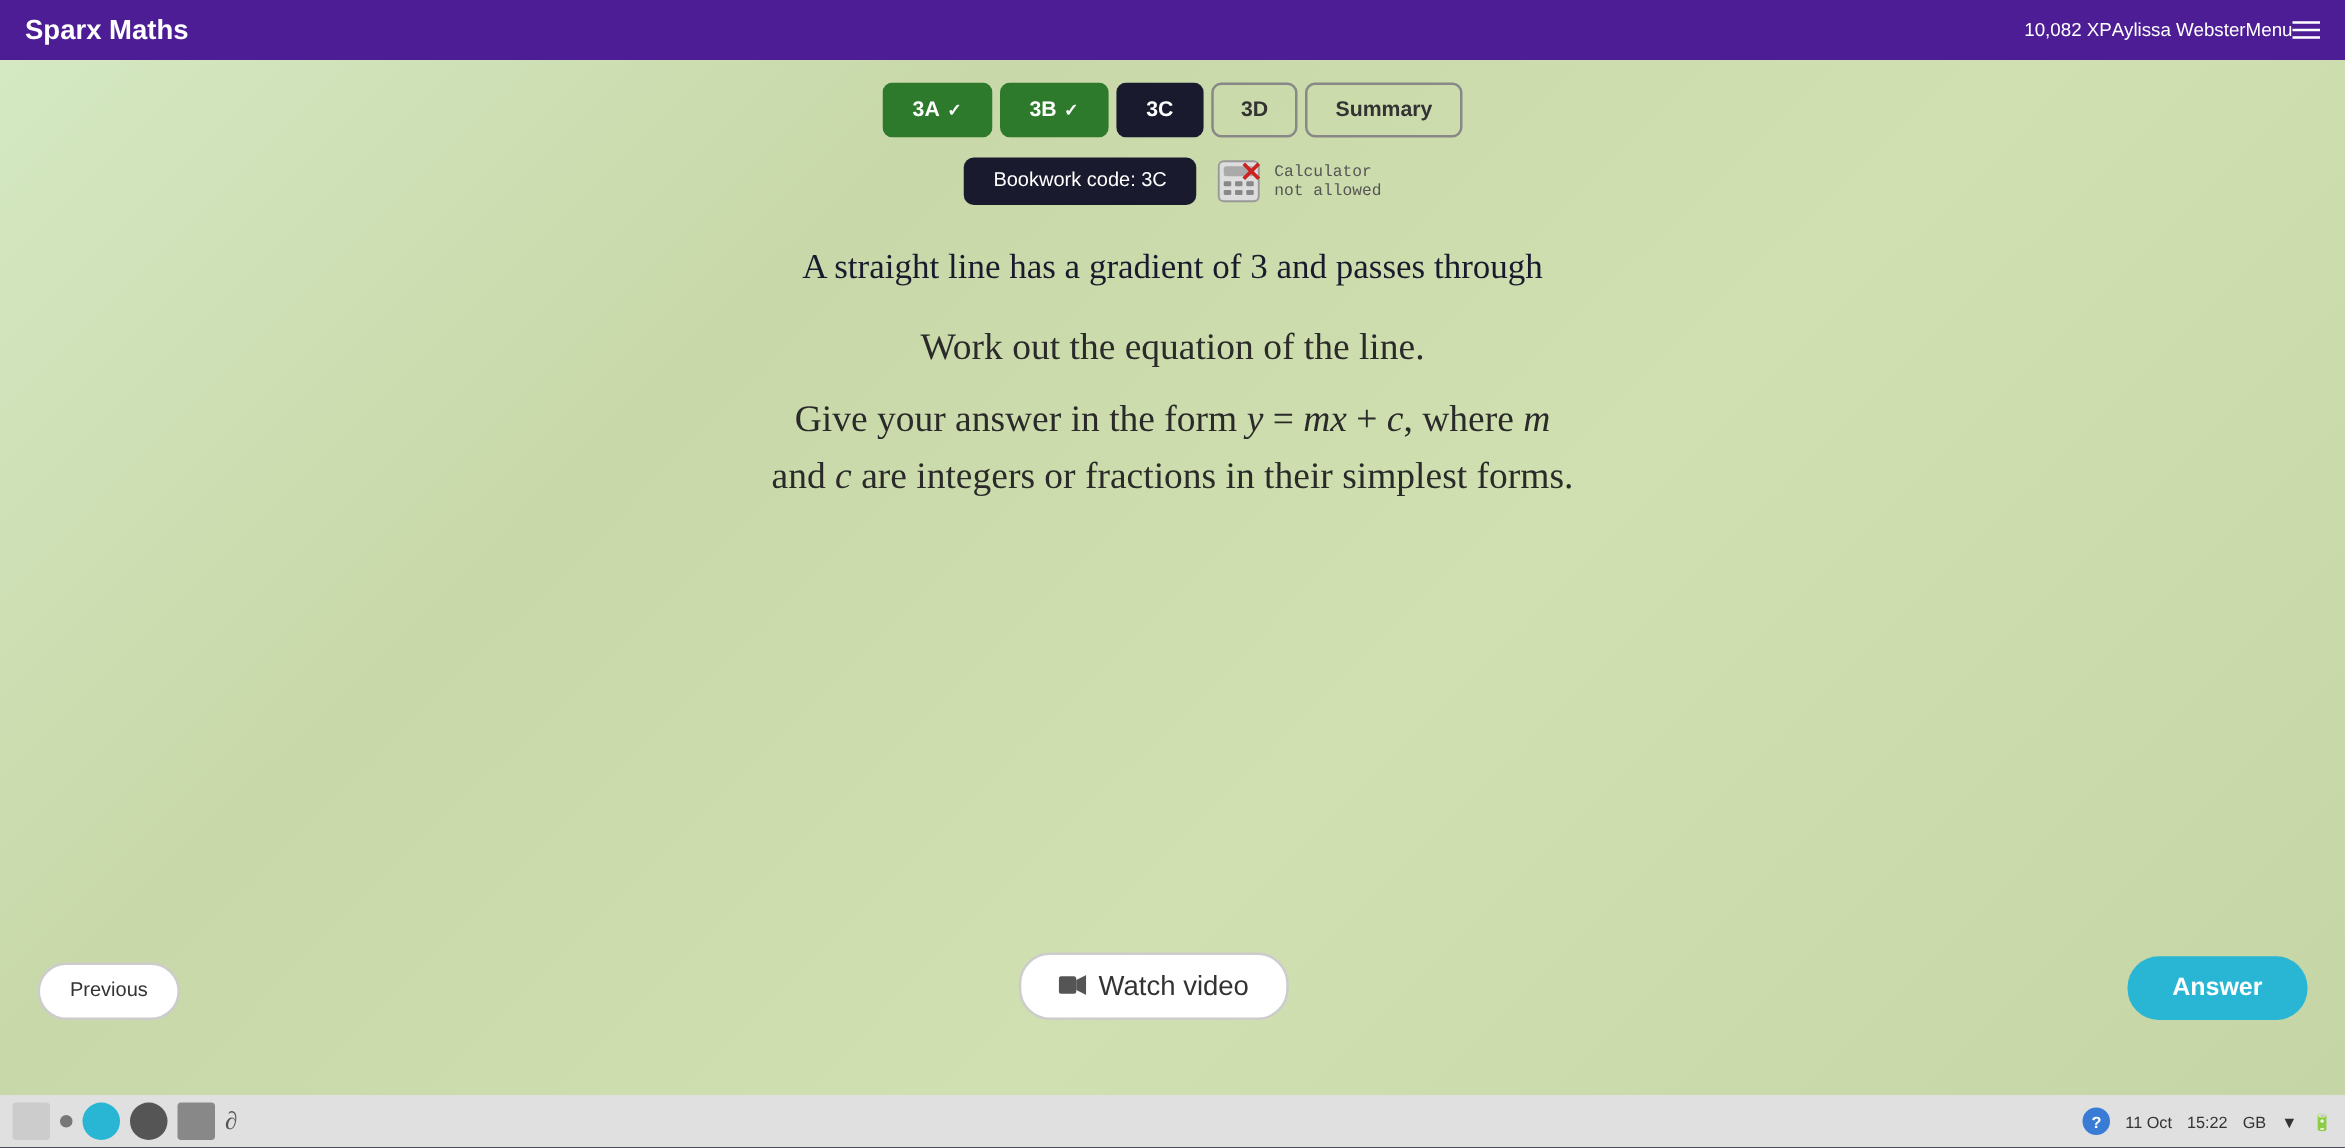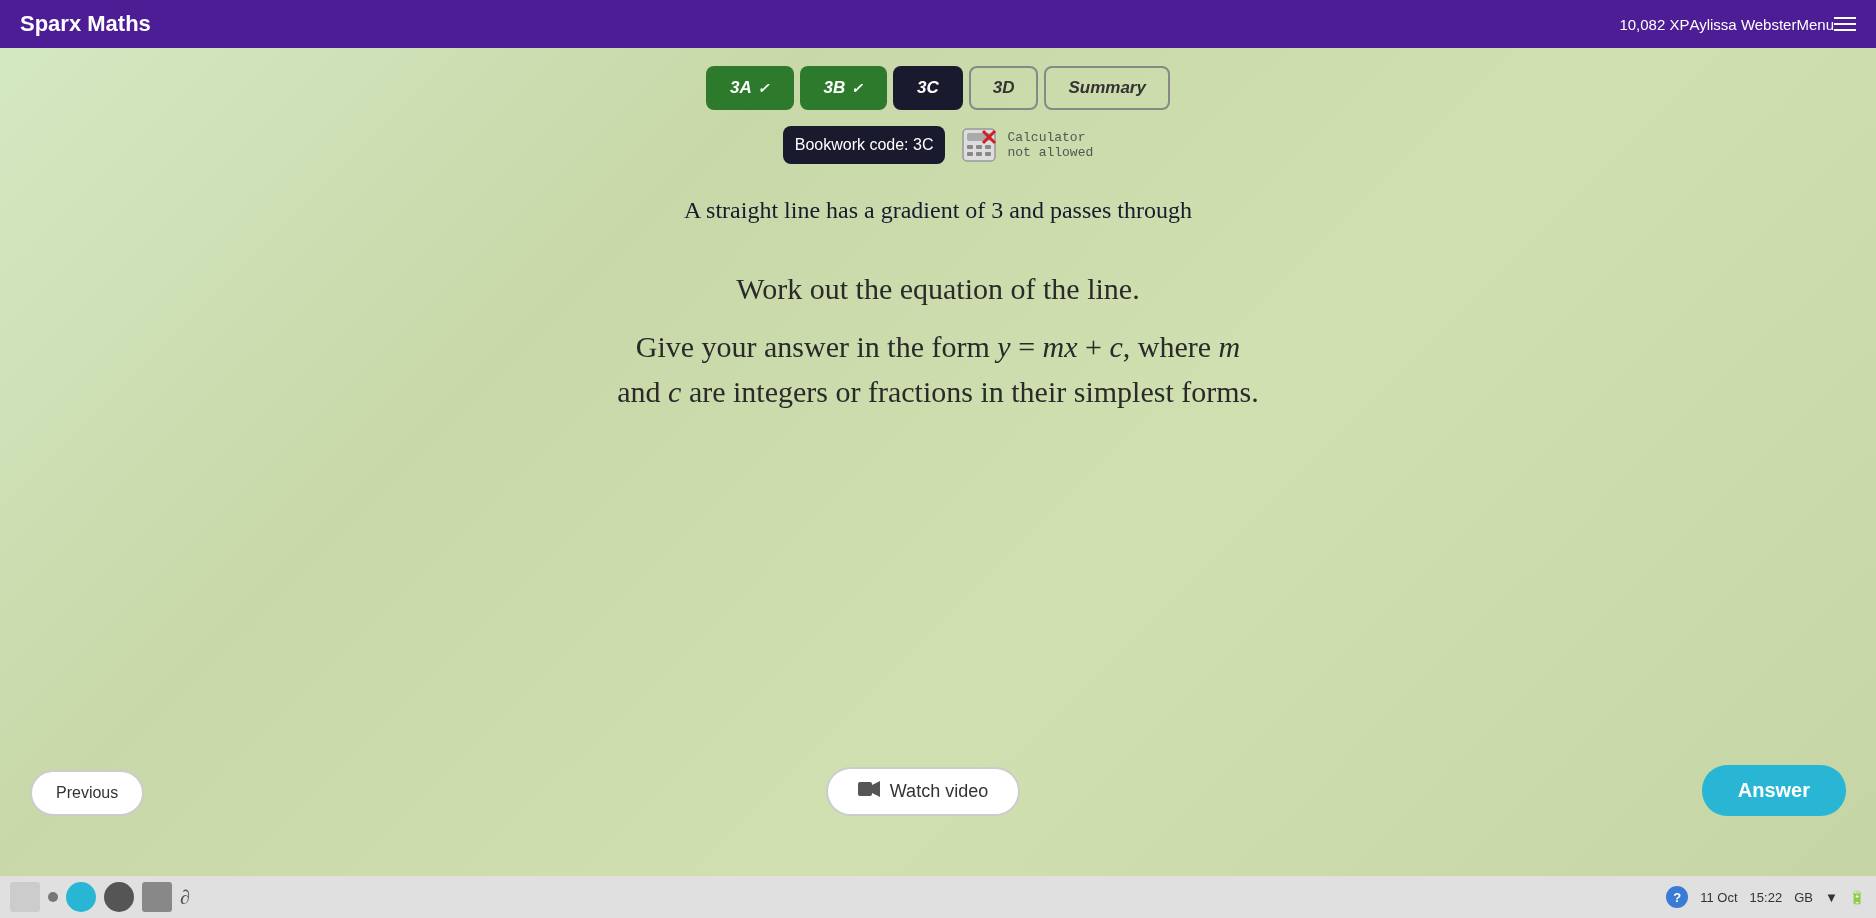--- a/index.html
+++ b/index.html
@@ -64,21 +64,20 @@
       padding: 0;
       position: relative;
     }
 
     
     .tab-nav {
       display: flex;
       gap: 6px;
       padding: 18px 0 16px 0;
       align-items: center;
-      font-style: italic;
     }
 
     .tab {
       padding: 10px 22px;
       border-radius: 8px;
       font-family: Arial, sans-serif;
       font-size: 17px;
       font-weight: bold;
       cursor: pointer;
       border: 2px solid transparent;
@@ -117,21 +116,21 @@
     .bookwork-area {
       display: flex;
       align-items: center;
       gap: 16px;
       margin-bottom: 30px;
     }
 
     .bookwork-code {
       background: #1a1a2e;
       color: white;
-      padding: 10px 12px;
+      padding: 10px 24px;
       border-radius: 8px;
       font-family: Arial, sans-serif;
       font-size: 16px;
     }
 
     .calculator-info {
       display: flex;
       align-items: center;
       gap: 10px;
       font-family: Liberation Mono, monospace;
@@ -159,24 +158,24 @@
 
     
     .question-area {
       max-width: 1000px;
       width: 100%;
       text-align: center;
       padding: 0 40px;
     }
 
     .question-main {
-      font-size: 24px;
+      font-size: 28px;
       color: #1a1a2e;
       line-height: 1.4;
-      margin-bottom: 44px;
+      margin-bottom: 28px;
       font-family: 'Times New Roman', serif;
     }
 
     .question-sub {
       font-size: 30px;
       color: #2a2a2a;
       margin-bottom: 18px;
       font-family: 'Times New Roman', serif;
     }
 
@@ -209,21 +208,21 @@
       cursor: pointer;
       color: #333;
     }
 
     .watch-video-button {
       background: white;
       border: 2px solid #ccc;
       padding: 12px 30px;
       border-radius: 25px;
       font-family: Arial, sans-serif;
-      font-size: 18px;
+      font-size: 22px;
       cursor: pointer;
       color: #333;
       display: flex;
       align-items: center;
       gap: 10px;
     }
 
     .answer-button {
       background: #29b6d4;
       border: none;

